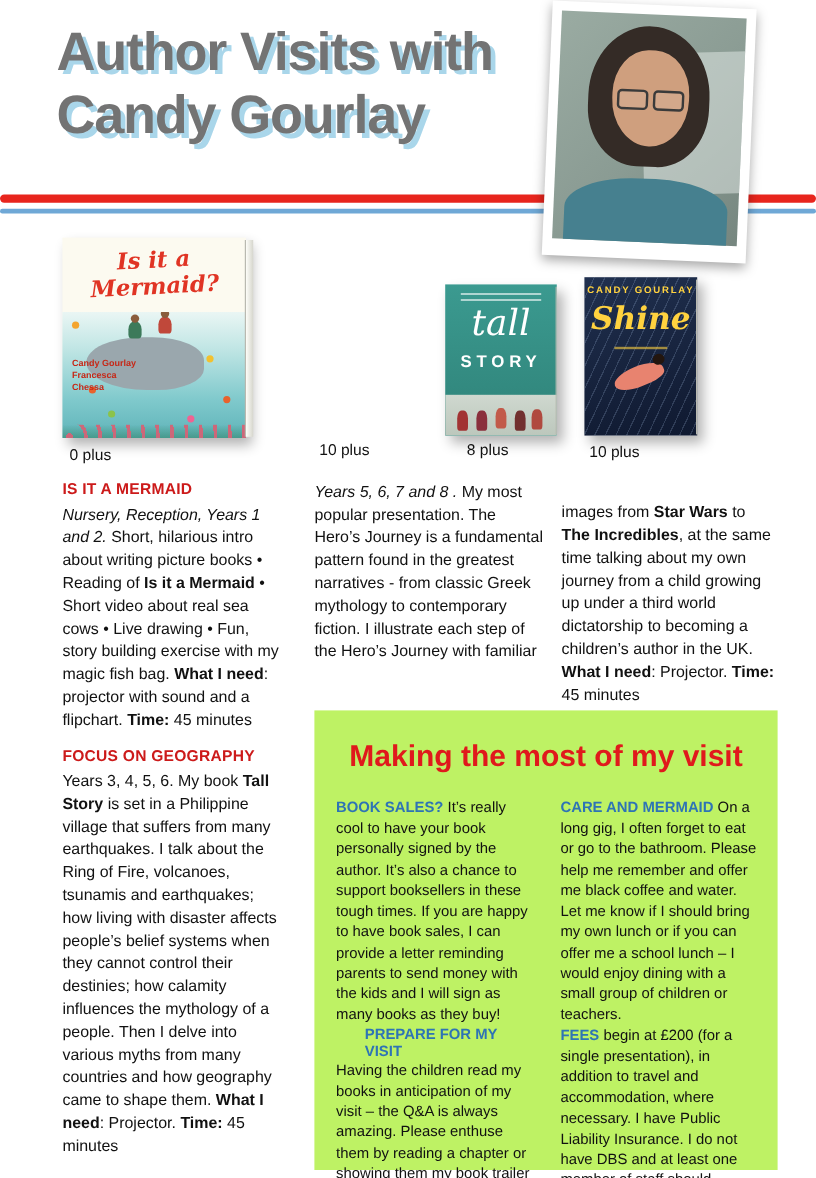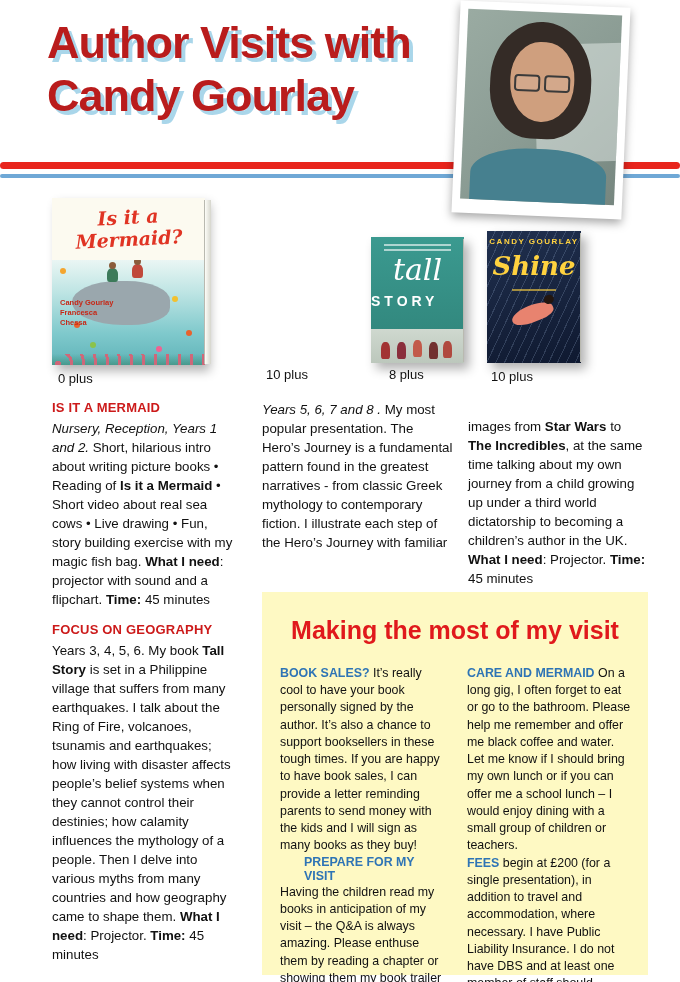--- a/index.html
+++ b/index.html
@@ -2,21 +2,21 @@
 <html><head>
 <meta charset="utf-8">
 <style>
   * { margin:0; padding:0; box-sizing:border-box; }
   html,body { background:#ffffff; }
   body { font-family:"Liberation Sans", sans-serif; color:#1a1a1a; }
   .page { position:relative; width:680px; height:982px; background:#fff; overflow:hidden; }
 
   
   .title { position:absolute; left:47px; top:16px; font-size:45px; line-height:1.18;
-           font-weight:bold; letter-spacing:-1px; color:#b91c1c;
+           font-weight:bold; letter-spacing:-1px; color:#737373;
            text-shadow:4px 4px 0 #a9d6ea; z-index:3; }
   .title span { display:block; }
 
   .photo { position:absolute; left:456px; top:4px; width:170px; height:212px;
            background:#fff; padding:8px 8px 14px; transform:rotate(2.5deg);
            box-shadow:0 4px 10px rgba(0,0,0,0.35); z-index:5; }
   .photo-img { position:relative; width:100%; height:100%; overflow:hidden;
                background:linear-gradient(135deg,#9aaba2,#8a9b93 55%,#76867f); }
   .wb { position:absolute; right:-8%; top:16%; width:62%; height:62%;
         background:rgba(222,230,226,0.55); transform:rotate(-4deg); }
@@ -75,21 +75,21 @@
   .b2-title span { display:block; }
   .b2-author { position:absolute; left:0; bottom:3px; width:100%; text-align:center;
                color:#e7bd3a; font-size:7px; letter-spacing:1px; font-weight:bold; }
 
   .book3 { left:371px; top:237px; width:93px; height:126px; overflow:hidden;
            background:linear-gradient(#3b9a90,#2f8278); }
   .b3-blurb { position:absolute; top:7px; left:14%; width:72%; height:7px; opacity:.7;
               background:repeating-linear-gradient(to bottom, rgba(255,255,255,0.85) 0 2px, transparent 2px 5px); }
   .b3-title1 { position:absolute; top:18px; width:100%; text-align:center; color:#fff;
                font-family:"DejaVu Serif", serif; font-style:italic; font-size:30px; line-height:1; }
-  .b3-title2 { position:absolute; top:56px; width:100%; color:#fff;
+  .b3-title2 { position:absolute; top:56px; width:100%; text-align:center; color:#fff;
                font-size:14px; letter-spacing:4px; font-weight:bold; }
   .b3-crowd { position:absolute; bottom:0; left:0; width:100%; height:34px;
               background:linear-gradient(#cfd8cf,#bcc7bc); }
   .b3-fig { position:absolute; bottom:4px; left:10px; width:9px; height:17px;
             background:#a23333; border-radius:40% 40% 20% 20%;
             box-shadow:16px 0 0 #8a2f3c, 32px -2px 0 #c25a4a, 48px 0 0 #72302f, 62px -1px 0 #b0493f; }
 
   .book4 { left:487px; top:231px; width:94px; height:132px; overflow:hidden;
            background:linear-gradient(165deg,#20304f,#16223c 60%,#0f1930); }
   .b4-rain { position:absolute; inset:0;
@@ -116,21 +116,21 @@
   .col2 { left:262px; top:400px; width:192px; }
   .col3 { left:468px; top:417px; width:180px; }
   .red-h { color:#cc1a1a; font-size:13px; font-weight:bold; letter-spacing:0.2px; margin-bottom:4px; }
   .body { font-size:13.3px; line-height:1.43; color:#111; }
   .sec + .sec { margin-top:13px; }
   .seg-b { font-weight:bold; }
   .seg-i { font-style:italic; }
   .seg-h { color:#2e74b5; font-weight:bold; }
 
   
-  .visit-box { position:absolute; left:262px; top:592px; width:386px; height:383px; background:#fef9c3; }
+  .visit-box { position:absolute; left:262px; top:592px; width:386px; height:383px; background:#bef264; }
   .visit-title { margin:24px 8px 0; text-align:center; color:#e0191c; font-size:25px; font-weight:bold; }
   .visit-cols { display:flex; gap:22px; padding:20px 16px 0 18px; }
   .visit-col { flex:1; }
   .vbody { font-size:12.4px; line-height:1.39; color:#111; }
   .p1 { min-height:184px; }
   .blue-h { color:#2e74b5; font-size:12.4px; font-weight:bold; margin:0 0 1px;padding-left:24px; }
 </style>
 </head>
 <body>
 

